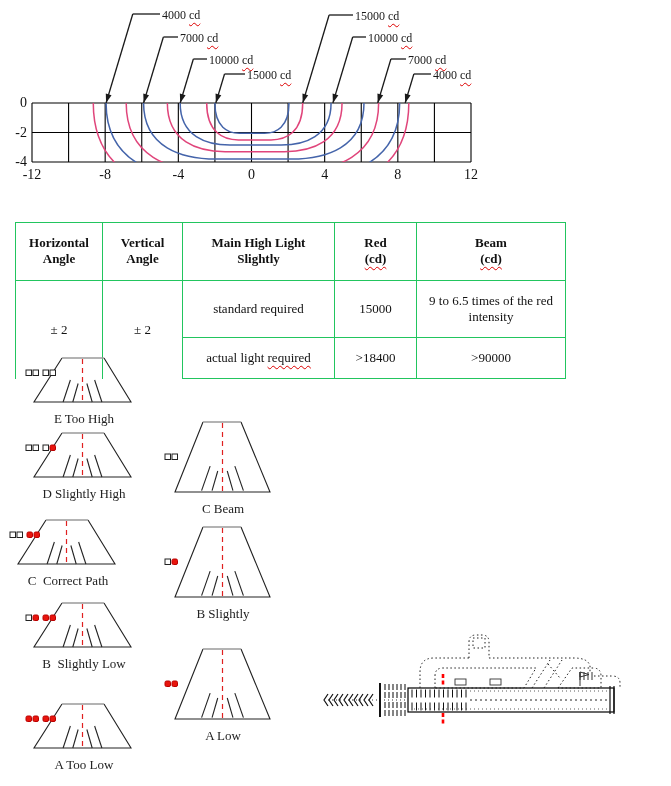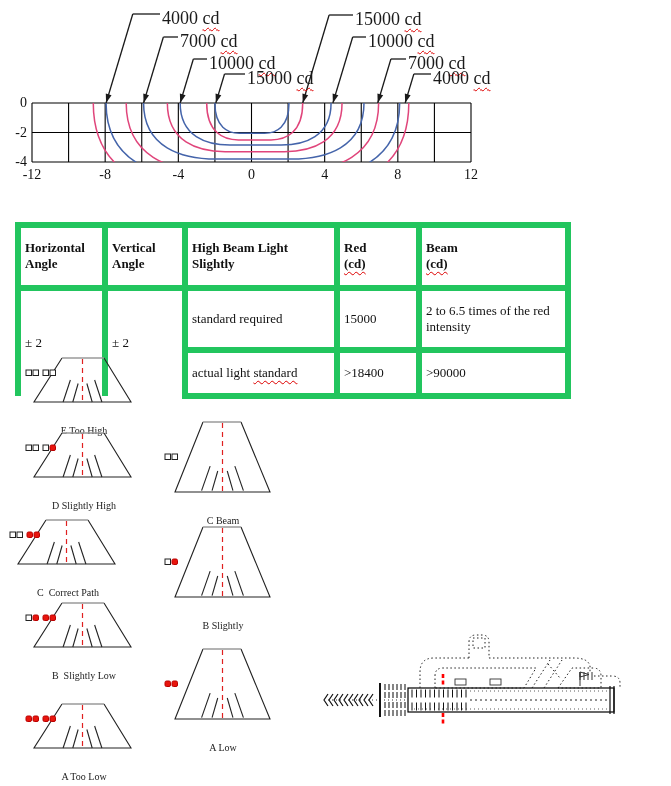--- a/index.html
+++ b/index.html
@@ -11,38 +11,38 @@
   .abs{position:absolute;}
   .squiggle{
     text-decoration-line:underline;
     text-decoration-style:wavy;
     text-decoration-color:#dd0000;
     text-decoration-thickness:1px;
     text-underline-offset:3px;
   }
   
   .callout{
-    position:absolute;font-size:18px;white-space:nowrap;color:#1a1a1a;
+    position:absolute;font-size:12px;white-space:nowrap;color:#1a1a1a;
   }
   
   #spec-table{
     position:absolute;left:15px;top:222px;
     border-collapse:collapse;table-layout:fixed;
   }
   #spec-table th,#spec-table td{
-    border:6px solid #22c55e;text-align:left;vertical-align:middle;
+    border:1px solid #22c55e;text-align:center;vertical-align:middle;
     font-size:13px;padding:12px 4px;line-height:1.25;
   }
   #spec-table th{font-weight:bold;}
   #spec-table .open-bottom{border-bottom:none;}
   .hdr-line{display:block;}
   
   .fig{position:absolute;}
   .fig-label{
-    text-align:center;font-size:10px;color:#222;margin-top:14px;
+    text-align:center;font-size:13px;color:#222;margin-top:0;
     white-space:pre;
   }
 </style>
 </head>
 <body>
 
 <div class="abs" style="left:0;top:0;width:671px;height:200px;">
   <svg id="chart-svg" width="671" height="200" viewBox="0 0 671 200">
       <defs>
         <clipPath id="plotclip">
@@ -140,41 +140,41 @@
       <tr style="height:46px;">
     <th>
       <span class="hdr-line">Horizontal</span>
       <span class="hdr-line">Angle</span>
     </th>
     <th>
       <span class="hdr-line">Vertical</span>
       <span class="hdr-line">Angle</span>
     </th>
     <th>
-      <span class="hdr-line">High Beam Light</span>
+      <span class="hdr-line">Main High Light</span>
       <span class="hdr-line">Slightly</span>
     </th>
     <th>
       <span class="hdr-line">Red</span>
       <span class="hdr-line"><span class="squiggle">(cd)</span></span>
     </th>
     <th>
       <span class="hdr-line">Beam</span>
       <span class="hdr-line"><span class="squiggle">(cd)</span></span>
     </th>
   </tr>
   <tr style="height:40px;">
     <td rowspan="2" class="open-bottom">± 2</td>
     <td rowspan="2" class="open-bottom">± 2</td>
     <td>standard required</td>
     <td>15000</td>
-    <td>2 to 6.5 times of the red intensity</td>
+    <td>9 to 6.5 times of the red intensity</td>
   </tr>
   <tr style="height:28px;">
-    <td><span>actual light </span><span class="squiggle">standard</span></td>
+    <td><span>actual light </span><span class="squiggle">required</span></td>
     <td>&gt;18400</td>
     <td>&gt;90000</td>
   </tr>
 </tbody>
   </table>
 
 <div id="figure-layer">
     <div class="fig" style="left: 20px; top: 357px; width: 128px;"><svg width="128" height="50">
         <path d="M 42 1 L 14 45 L 111 45 L 84 1" stroke="#222" stroke-width="1.1" fill="none"></path>
         <line x1="42" y1="1" x2="84" y2="1" stroke="#9a9a9a" stroke-width="1.6"></line>

